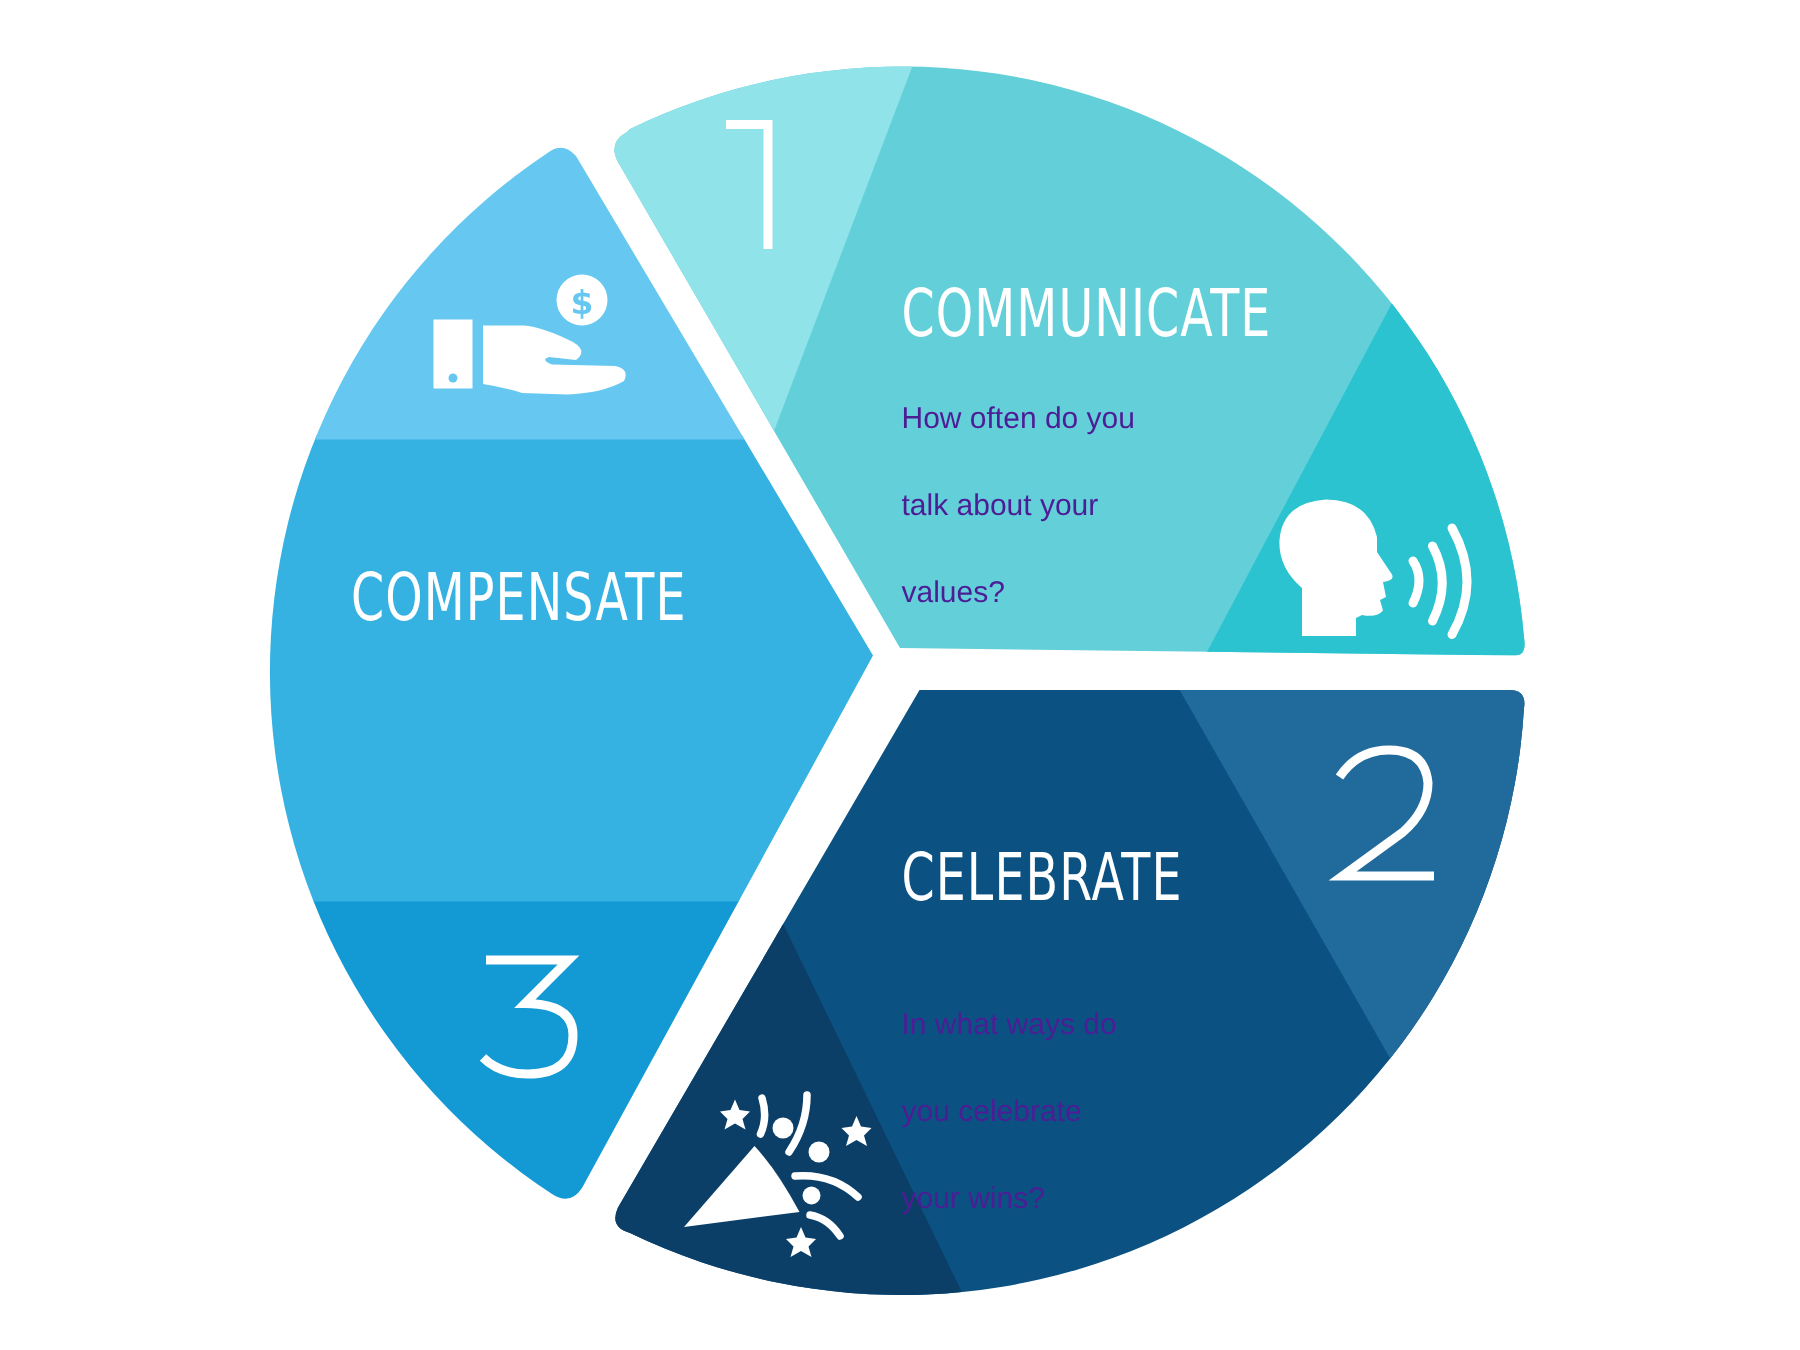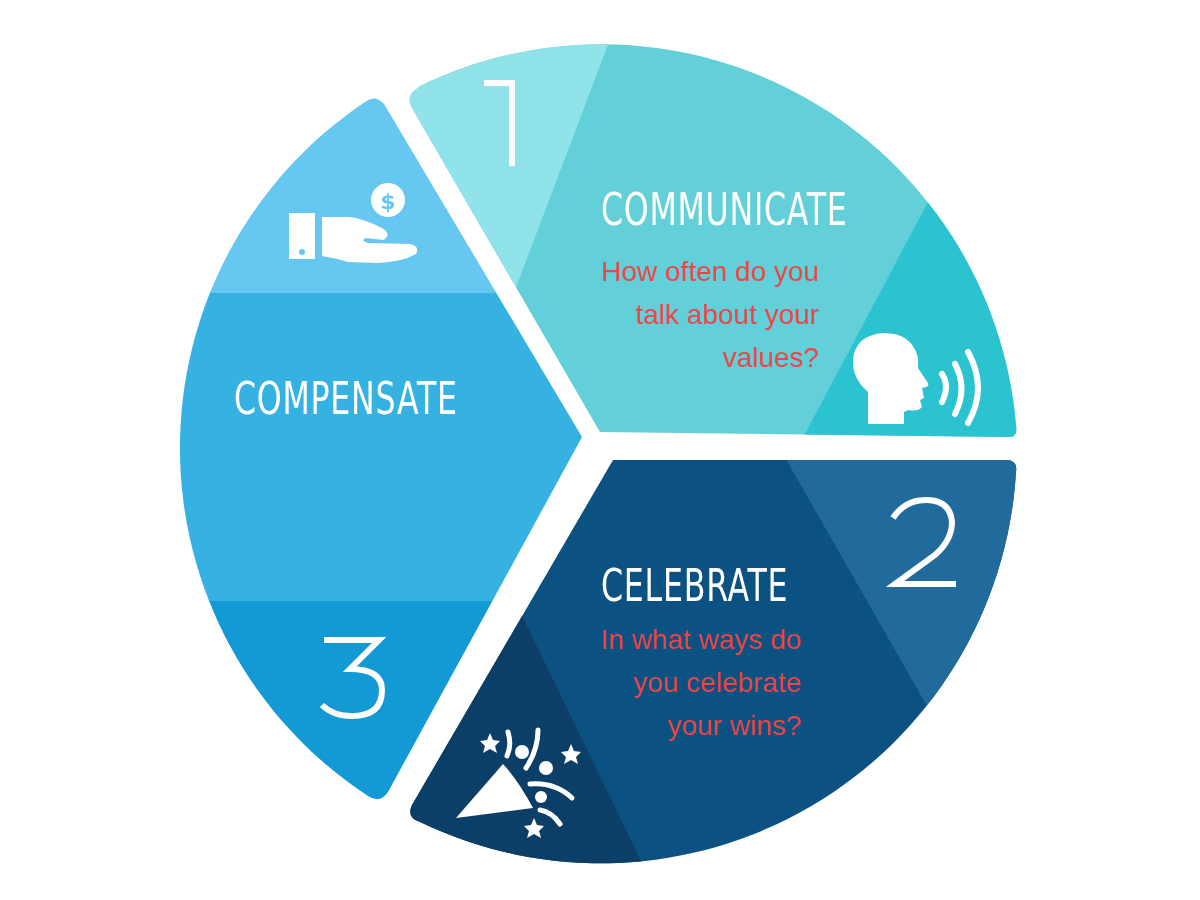--- a/index.html
+++ b/index.html
@@ -28,38 +28,37 @@
       stroke: #ffffff;
       stroke-width: 6;
       stroke-linecap: butt;
       stroke-linejoin: miter;
     }
     .text-layer {
       position: absolute;
       left: 0; top: 0;
       width: 1200px; height: 900px;
       pointer-events: none;
-      text-align: right;
     }
     .seg-title {
       position: absolute;
       color: #ffffff;
       font-family: "DejaVu Sans", sans-serif;
       font-size: 44px;
       line-height: 1;
       letter-spacing: 1px;
       transform-origin: left top;
       white-space: nowrap;
     }
     .seg-body {
       position: absolute;
-      color: #ef4444;
+      color: #4c1d95;
       font-family: "Liberation Sans", sans-serif;
-      font-size: 28px;
-      line-height: 43px;
+      font-size: 20px;
+      line-height: 58px;
       white-space: pre-line;
     }
     .seg-title.narrow { transform: scaleX(0.72); }
   </style>
 </head>
 <body>
 
 <div class="stage">
   <svg class="wheel" viewBox="0 0 1200 900" xmlns="http://www.w3.org/2000/svg">
     <defs>
@@ -155,17 +154,17 @@
   <div class="text-layer">
 
     <div class="seg-title narrow" style="left:601px; top:188px;">COMMUNICATE</div>
     <div class="seg-body" style="left:601px; top:250px;">How often do you
 talk about your
 values?</div>
 
     <div class="seg-title narrow" style="left:234px; top:377px;">COMPENSATE</div>
 
     <div class="seg-title narrow" style="left:601px; top:564px;">CELEBRATE</div>
-    <div class="seg-body" style="left:601px; top:618px;">In what ways do
+    <div class="seg-body" style="left:601px; top:654px;">In what ways do
 you celebrate
 your wins?</div>
   </div>
 </div>
 
 </body></html>

